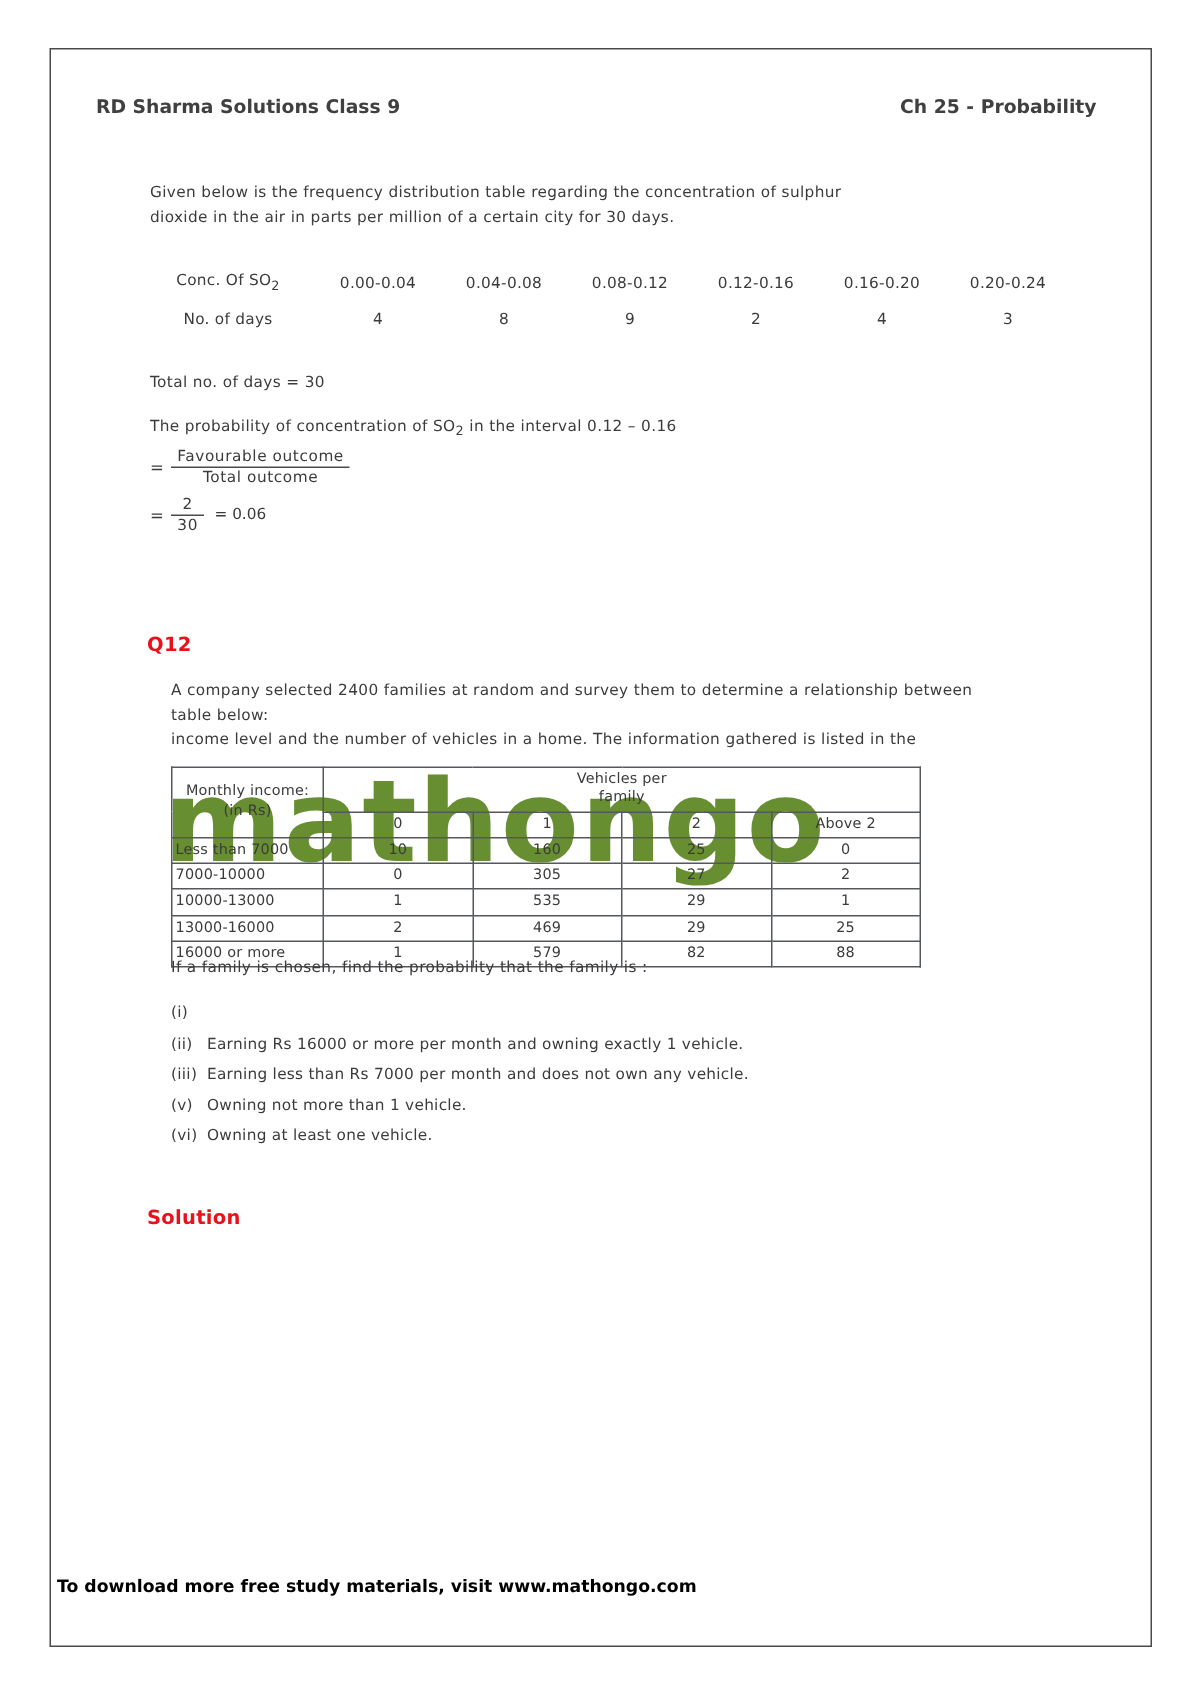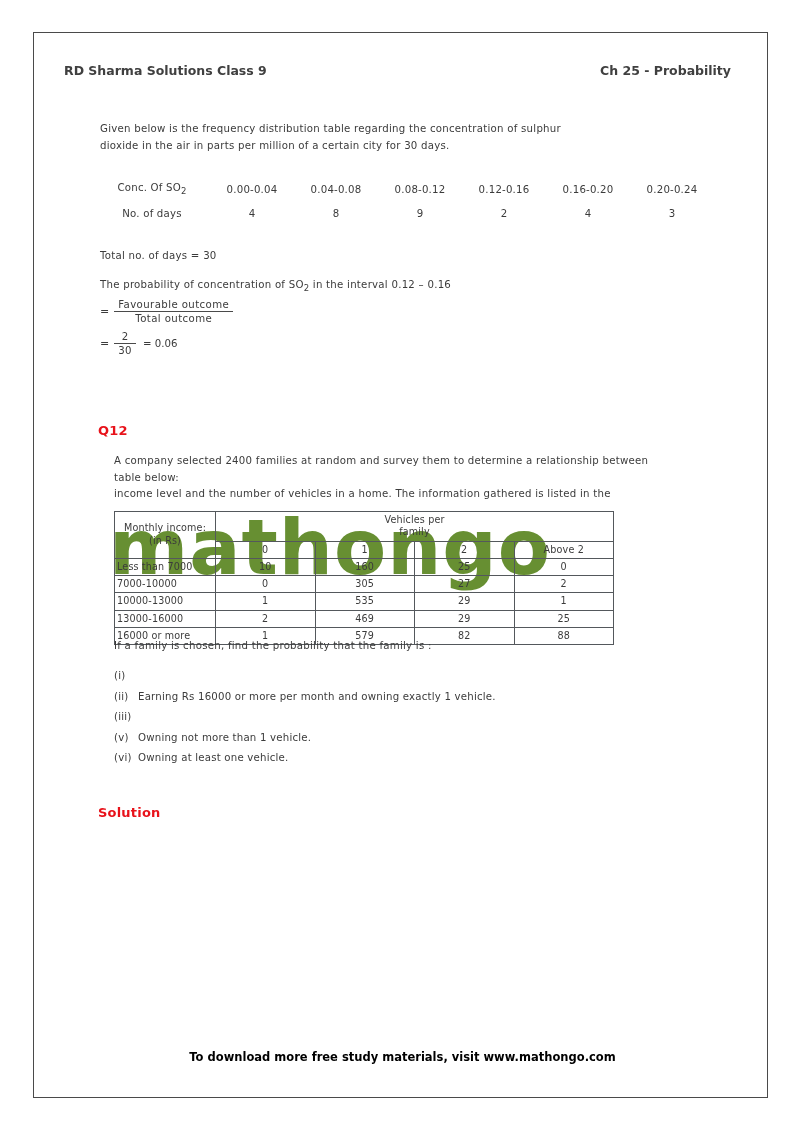--- a/index.html
+++ b/index.html
@@ -167,21 +167,20 @@
   }
   #qlist .li { display: flex; margin-bottom: 9.5px; }
   #qlist .rn { width: 24px; flex: none; }
 
   
   #footer {
     position: absolute;
     left: 4px;
     right: 0;
     top: 1017px;
-    text-align: center;
     font-family: "DejaVu Sans", sans-serif;
     font-size: 11.5px;
     font-weight: 700;
     color: #000;
   }
 </style>
 </head>
 <body>
 
 <div id="page">
@@ -315,20 +314,21 @@
   <div id="qlist" class="layer">
     <div class="li">
       <span class="rn">(i)</span>
     </div>
     <div class="li">
       <span class="rn">(ii)</span>
       <span>Earning Rs 16000 or more per month and owning exactly 1 vehicle.</span>
     </div>
     <div class="li">
       <span class="rn">(iii)</span>
+      <span>Earning less than Rs 7000 per month and does not own any vehicle.</span>
     </div>
     <div class="li">
       <span class="rn">(v)</span>
       <span>Owning not more than 1 vehicle.</span>
     </div>
     <div class="li">
       <span class="rn">(vi)</span>
       <span>Owning at least one vehicle.</span>
     </div>
   </div>

